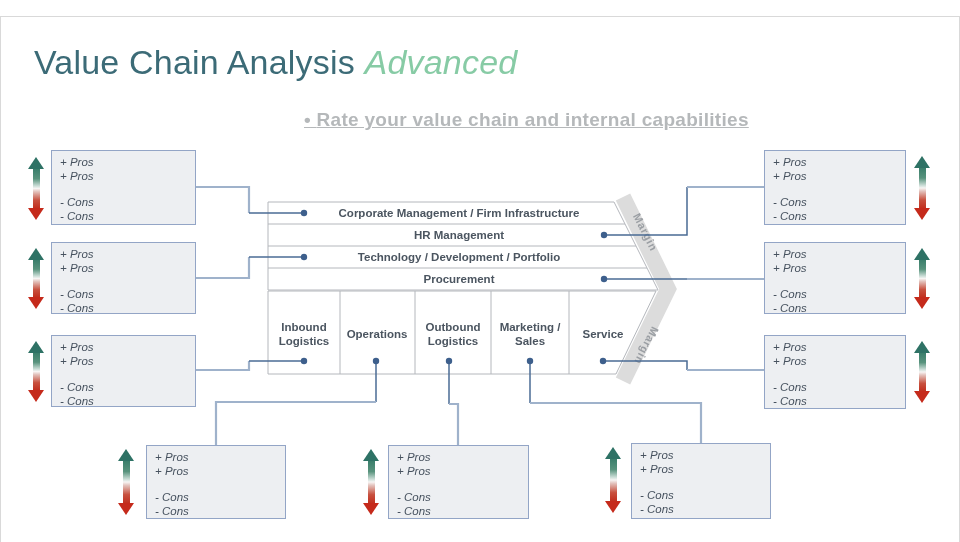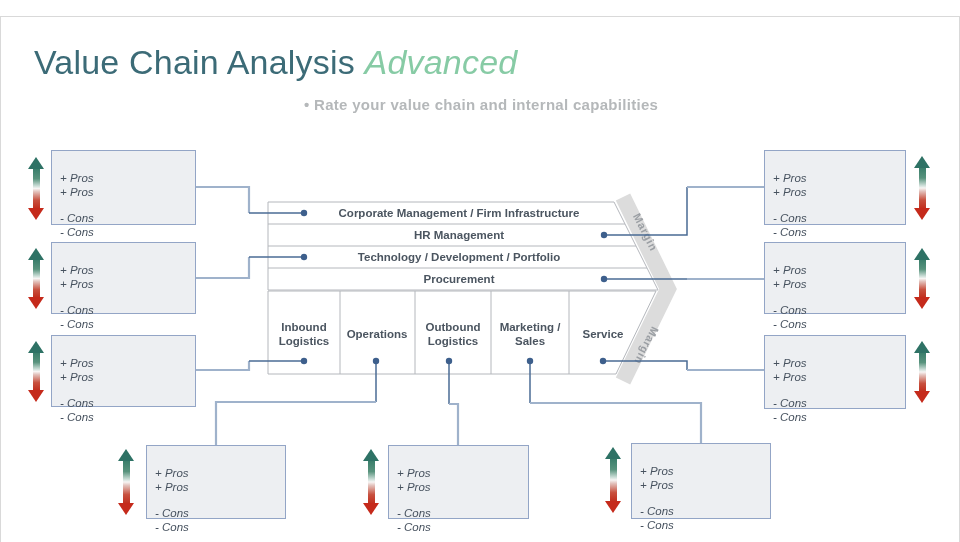--- a/index.html
+++ b/index.html
@@ -8,35 +8,35 @@
     border:1px solid #d9d9d9;overflow:hidden;
     font-family:"Liberation Sans", sans-serif;
     margin-top:16px;
   }
   .title{
     position:absolute;left:33px;top:26px;font-size:34px;font-weight:400;
     color:#3C6B77;letter-spacing:0.2px;white-space:nowrap;
   }
   .title .accent{font-style:italic;color:#87CBA5;}
   .subtitle{
-    position:absolute;left:303px;top:79px;font-size:15px;font-weight:bold;
-    color:#B5B8BA;letter-spacing:0.3px;white-space:nowrap;
+    position:absolute;left:303px;top:92px;font-size:19px;font-weight:bold;
+    color:#B5B8BA;letter-spacing:0.3px;white-space:nowrap;text-decoration:underline;
   }
   svg.diagram{position:absolute;left:0;top:0;}
   .band{stroke:#DCDCDC;stroke-width:16;fill:none;stroke-linejoin:miter;}
   .vc-shape{fill:#ffffff;stroke:#B4B7BC;stroke-width:1;}
   .vc-line{stroke:#B4B7BC;stroke-width:1;}
   .row-label,.col-label{font-family:"Liberation Sans",sans-serif;font-size:11.5px;font-weight:bold;fill:#4B5560;}
   .margin-label{font-family:"Liberation Sans",sans-serif;font-size:11px;font-weight:bold;fill:#9A9EA3;letter-spacing:0.8px;}
   .cl{stroke:#9FB2CB;stroke-width:2.2;fill:none;}
   .cd{stroke:#4A6B94;stroke-width:1.5;fill:none;}
   .dot{fill:#3D5F8C;}
   .pc-box{
     position:absolute;background:#EDEFF2;border:1px solid #93A5C6;
-    box-sizing:border-box;padding:21px 8px;
+    box-sizing:border-box;padding:5px 8px;
     font-size:11.5px;font-style:italic;color:#47525F;line-height:13.5px;
   }
   .pc-box .gap{height:13px;}
   .ud-arrow{position:absolute;width:16px;display:flex;flex-direction:column;align-items:center;}
   .ud-arrow .head-up{width:0;height:0;border-left:8px solid transparent;border-right:8px solid transparent;border-bottom:12px solid #2E7265;}
   .ud-arrow .head-down{width:0;height:0;border-left:8px solid transparent;border-right:8px solid transparent;border-top:12px solid #C52A1B;}
   .ud-arrow .shaft{flex:1;width:7px;background:linear-gradient(180deg,#3A7E6B 0%,#58937D 25%,#CFE0DA 44%,#F7F5F4 50%,#E3C3BD 58%,#C8513F 80%,#C1301F 100%);}
 </style>
 </head>
 <body>

